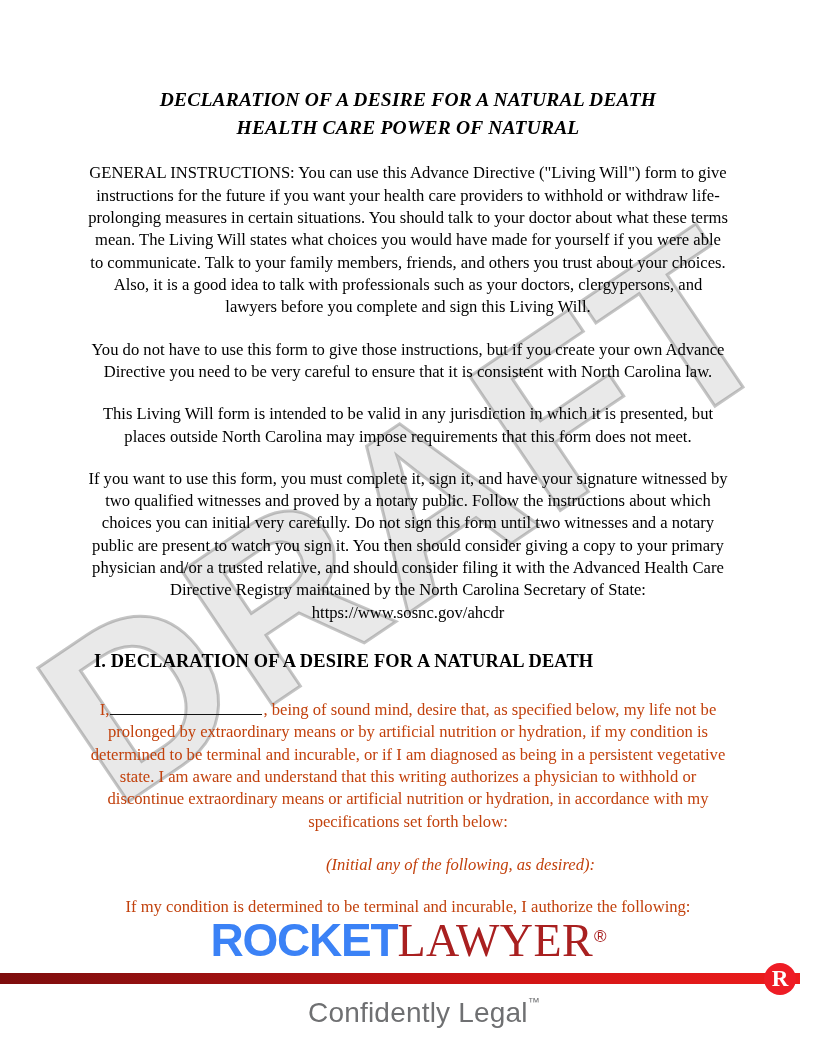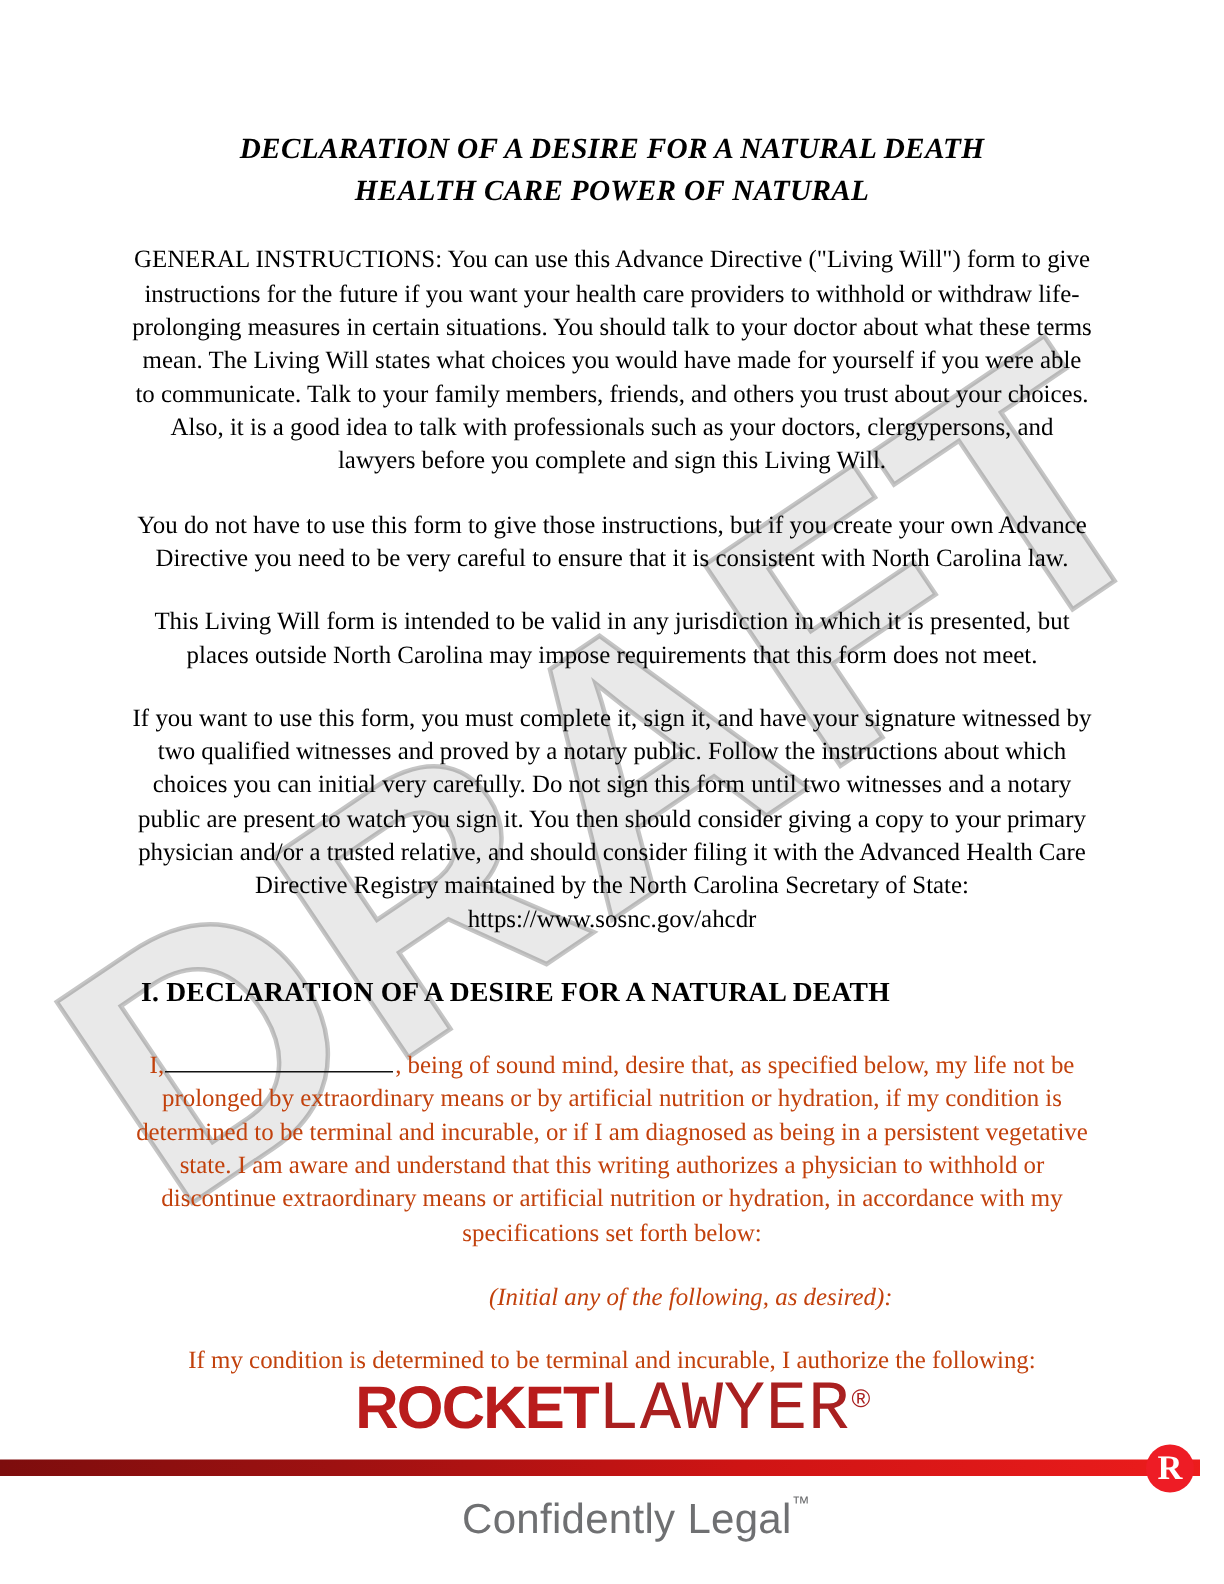--- a/index.html
+++ b/index.html
@@ -124,27 +124,27 @@
     top: 917px;
     width: 816px;
     text-align: center;
     z-index: 4;
     line-height: 1;
     white-space: nowrap;
   }
   #logo .rocket {
     font-family: "Liberation Sans", "DejaVu Sans", sans-serif;
     font-weight: 700;
-    font-size: 40px;
+    font-size: 46px;
     letter-spacing: -1.2px;
-    color: #b91c1c;
+    color: #3b82f6;
     text-align: center;
   }
   #logo .lawyer {
-    font-family: Liberation Mono, monospace;
+    font-family: Liberation Serif, serif;
     font-weight: 300;
     font-size: 46px;
     letter-spacing: 0.4px;
     color: #a92020;
   }
   #logo .regmark {
     font-family: "Liberation Sans", "DejaVu Sans", sans-serif;
     font-size: 17px;
     color: #a92020;
     vertical-align: super;

